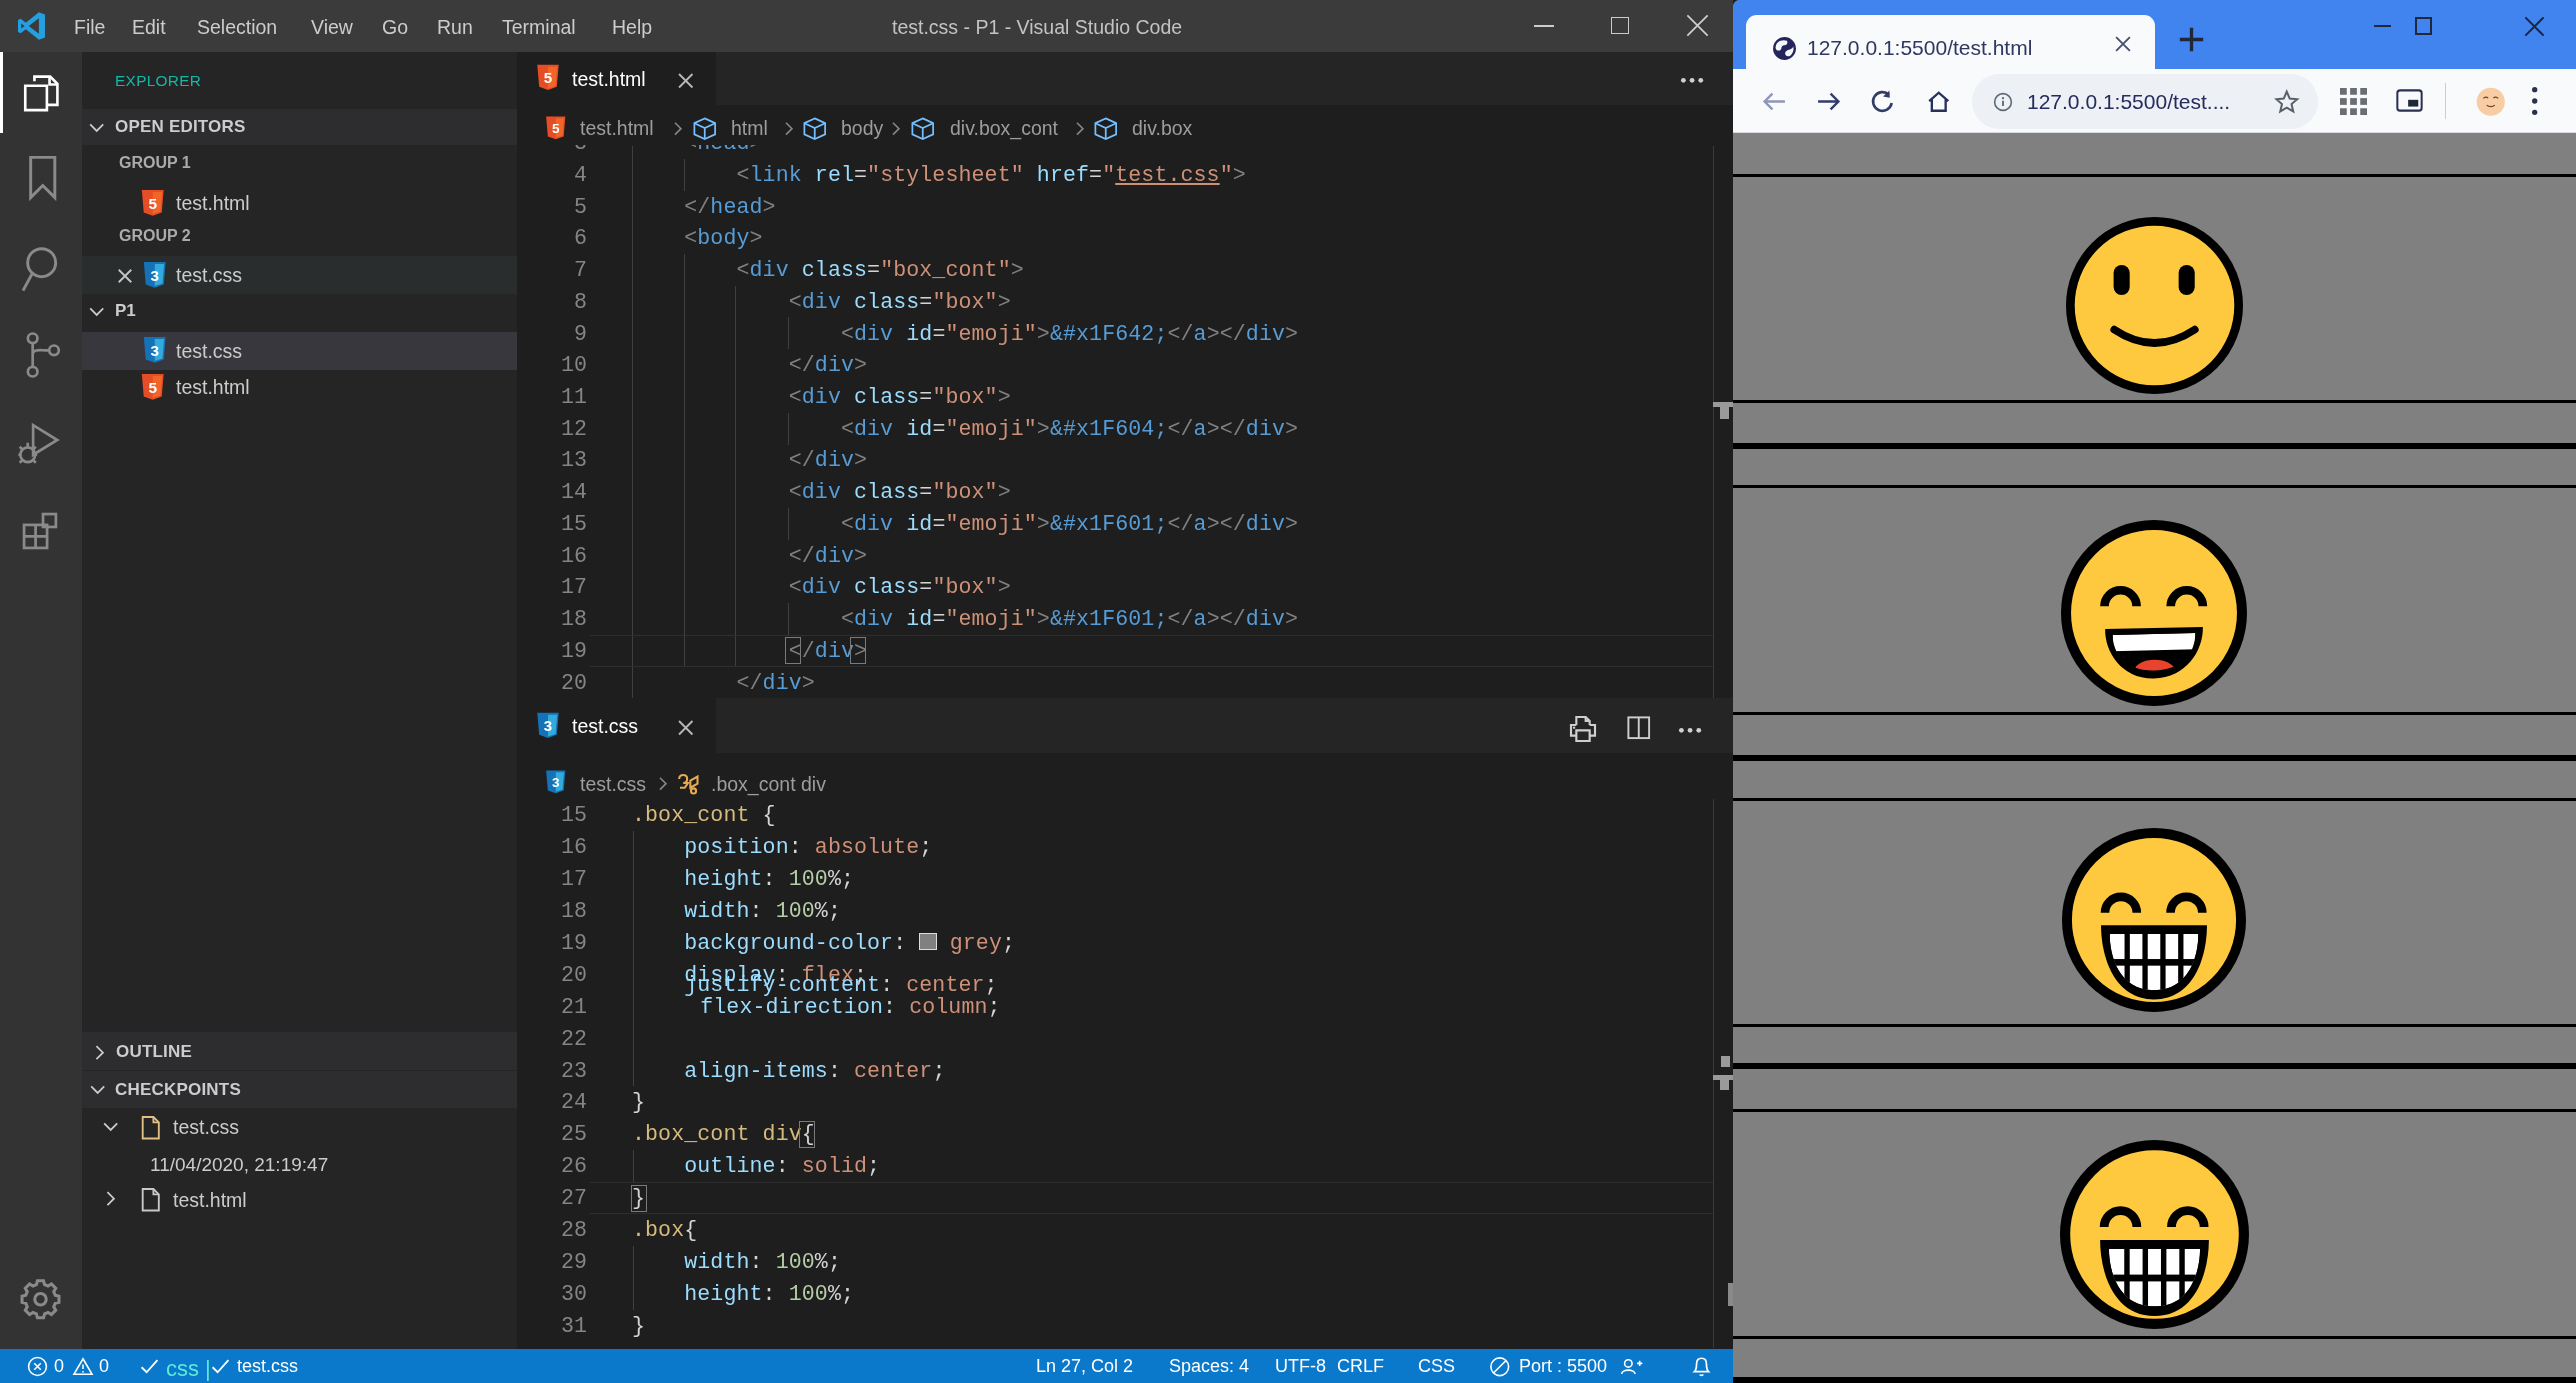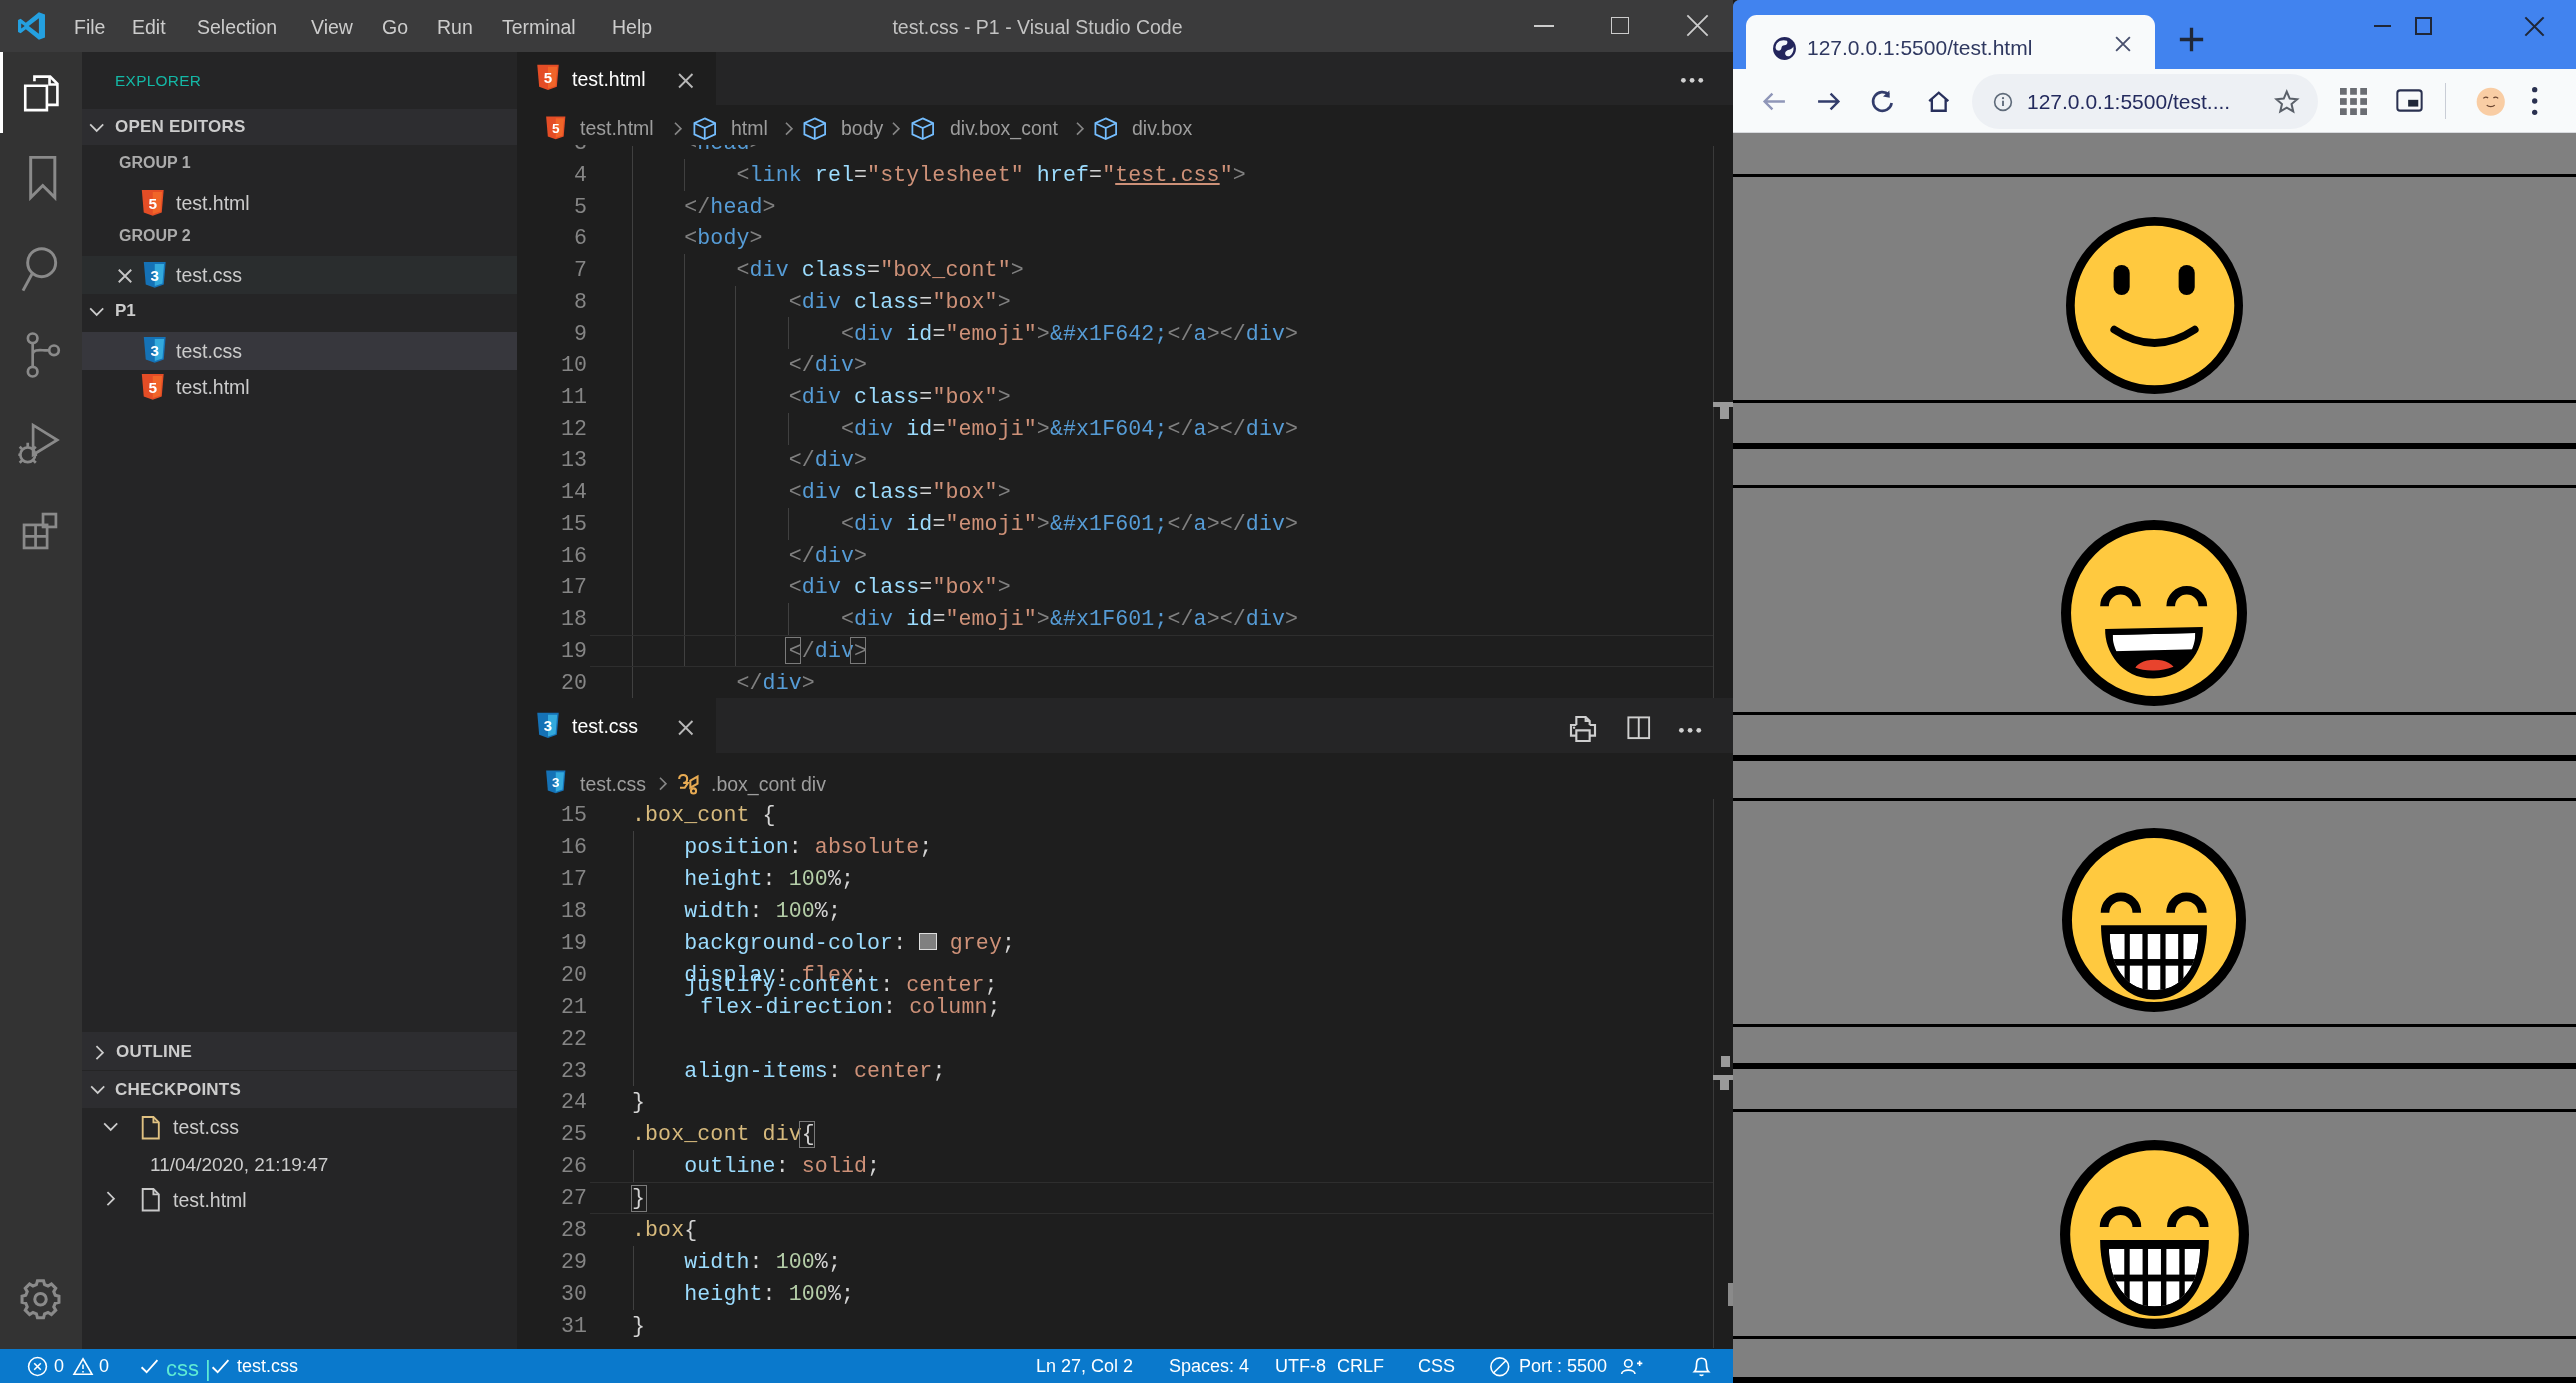--- a/index.html
+++ b/index.html
@@ -19,21 +19,21 @@
 <path fill="#24a0e0" fill-rule="evenodd" d="M75.5 2.3 L96.5 10.4 L96.5 89.6 L75.5 97.7 L30.5 61.5 L12.5 75.3 L3.5 70.8 L3.5 29.2 L12.5 24.7 L30.5 38.5 Z M14.5 41 L14.5 59 L26.5 50 Z M40.5 50 L75.5 76.5 L75.5 23.5 Z"></path>
 </svg>
 <div class="a sans" style="left:74px;top:16px;font-size:19.5px;color:#cccccc">File</div>
 <div class="a sans" style="left:132px;top:16px;font-size:19.5px;color:#cccccc">Edit</div>
 <div class="a sans" style="left:197px;top:16px;font-size:19.5px;color:#cccccc">Selection</div>
 <div class="a sans" style="left:311px;top:16px;font-size:19.5px;color:#cccccc">View</div>
 <div class="a sans" style="left:382px;top:16px;font-size:19.5px;color:#cccccc">Go</div>
 <div class="a sans" style="left:437px;top:16px;font-size:19.5px;color:#cccccc">Run</div>
 <div class="a sans" style="left:502px;top:16px;font-size:19.5px;color:#cccccc">Terminal</div>
 <div class="a sans" style="left:612px;top:16px;font-size:19.5px;color:#cccccc">Help</div>
-<div class="a sans" style="left:892px;top:16px;width:291px;text-align:center;font-size:19.5px;color:#c3c3c3">test.css - P1 - Visual Studio Code</div>
+<div class="a sans" style="left:892px;top:16px;width:291px;font-size:19.5px;color:#c3c3c3">test.css - P1 - Visual Studio Code</div>
 <div class="a" style="left:1534px;top:25px;width:19.5px;height:2px;background:#cccccc"></div>
 <div class="a" style="left:1611px;top:17px;width:18px;height:17.4px;border:1.7px solid #cccccc"></div>
 <svg class="a" style="left:1686px;top:14px" width="23" height="23" viewBox="0 0 34 34">
 <path d="M2 2 L32 32 M32 2 L2 32" stroke="#cccccc" stroke-width="2.6"></path>
     </svg>
 <div class="a" style="left:0;top:52px;width:82px;height:1297px;background:#333333"></div>
 <div class="a" style="left:0;top:52px;width:2.7px;height:81px;background:#ffffff"></div>
 <svg class="a" style="left:20px;top:72px" width="42" height="42" viewBox="0 0 32 32">
 <g fill="none" stroke="#ffffff" stroke-width="2">
 <path d="M11 7 V3.5 H23 L28.5 9 V25 H21"></path>

